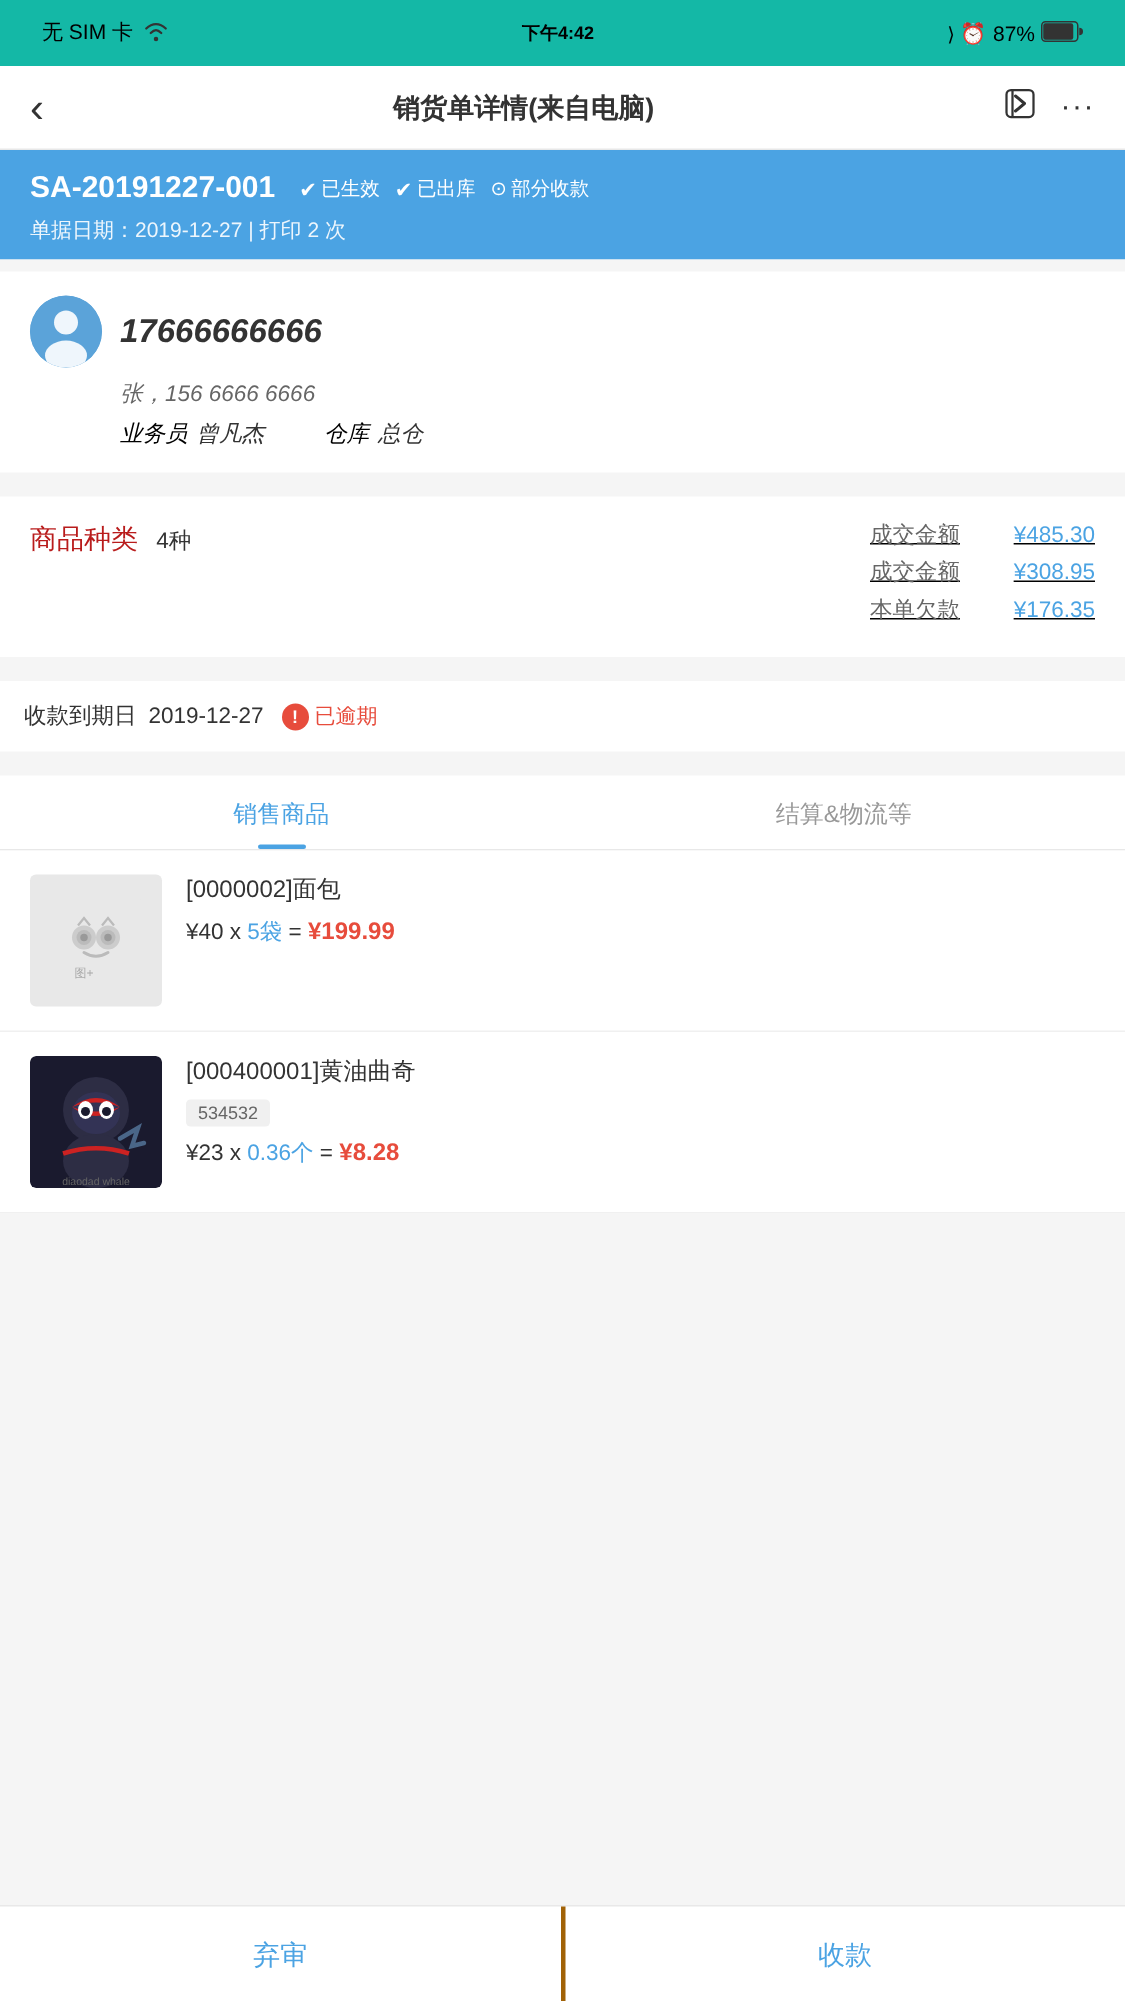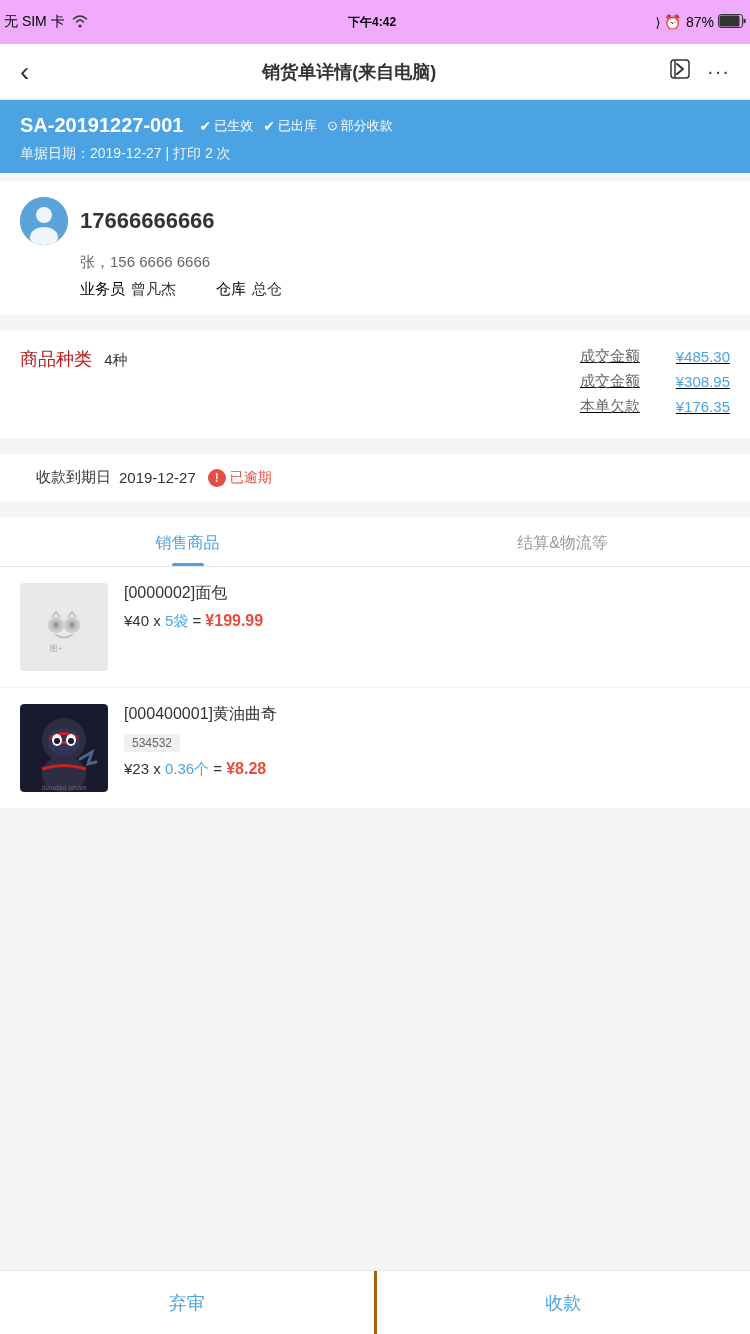--- a/index.html
+++ b/index.html
@@ -8,26 +8,26 @@
       font-family: -apple-system, 'PingFang SC', 'Helvetica Neue', sans-serif;
       background: #f5f5f5;
       width: 750px;
       min-height: 1334px;
       position: relative;
       overflow-x: hidden;
     }
 
     
     .status-bar {
-      background: #f0abfc;
+      background: #14b8a6;
       height: 44px;
       display: flex;
       align-items: center;
       justify-content: space-between;
-      padding: 0 4px;
+      padding: 0 28px;
       font-size: 15px;
       font-weight: 500;
     }
     .status-left { display: flex; align-items: center; gap: 6px; font-size: 14px; }
     .status-center { font-weight: 600; font-size: 12px; }
     .status-right { display: flex; align-items: center; gap: 4px; font-size: 14px; }
 
     
     .nav-bar {
       background: #fff;
@@ -88,20 +88,21 @@
     .banner-sub {
       font-size: 14px;
       color: rgba(255,255,255,0.9);
     }
 
     
     .customer-section {
       background: #fff;
       padding: 16px 20px;
       margin-bottom: 8px;
+      font-style: italic;
     }
     .customer-top {
       display: flex;
       align-items: center;
       gap: 12px;
       margin-bottom: 8px;
     }
     .avatar {
       width: 48px;
       height: 48px;
@@ -157,21 +158,21 @@
       margin-bottom: 6px;
       font-size: 15px;
       text-decoration: underline;
     }
     .amount-label { color: #666; }
     .amount-value { color: #4BA3E3; font-weight: 500; min-width: 80px; text-align: right; }
 
     
     .due-section {
       background: #fff;
-      padding: 14px 36px;
+      padding: 14px 16px;
       margin-bottom: 8px;
       display: flex;
       align-items: center;
       gap: 8px;
       font-size: 15px;
     }
     .due-label { color: #333; }
     .due-date { color: #333; }
     .due-badge {
       display: flex;

